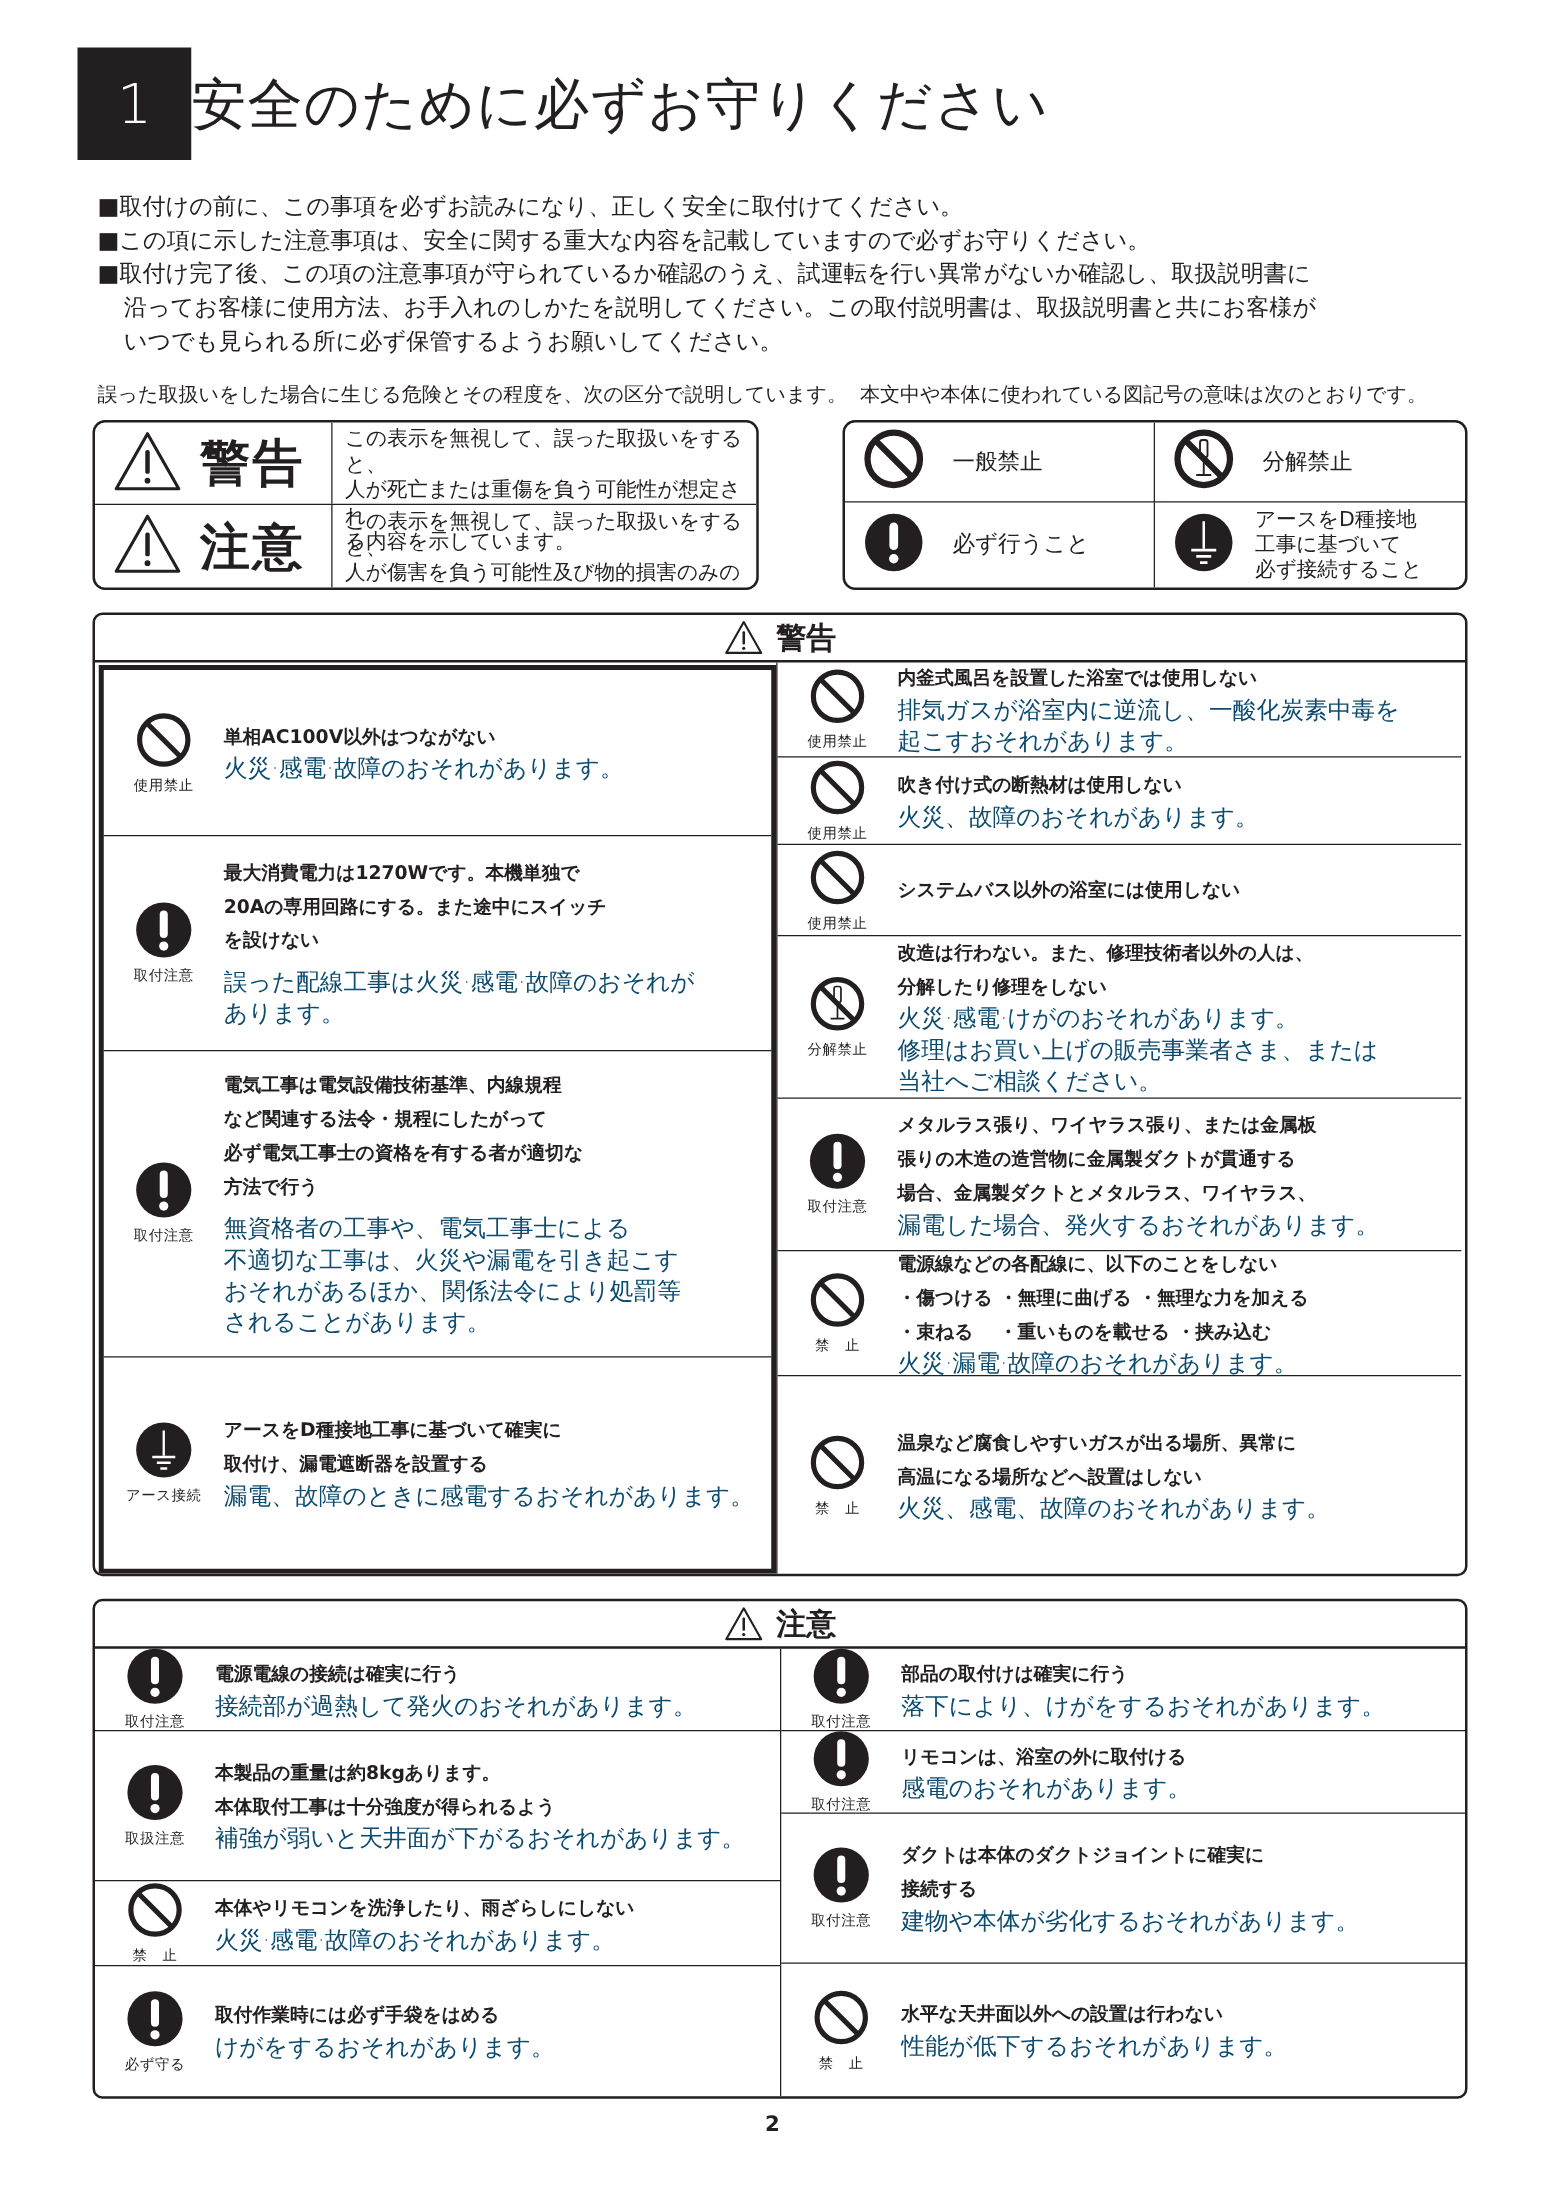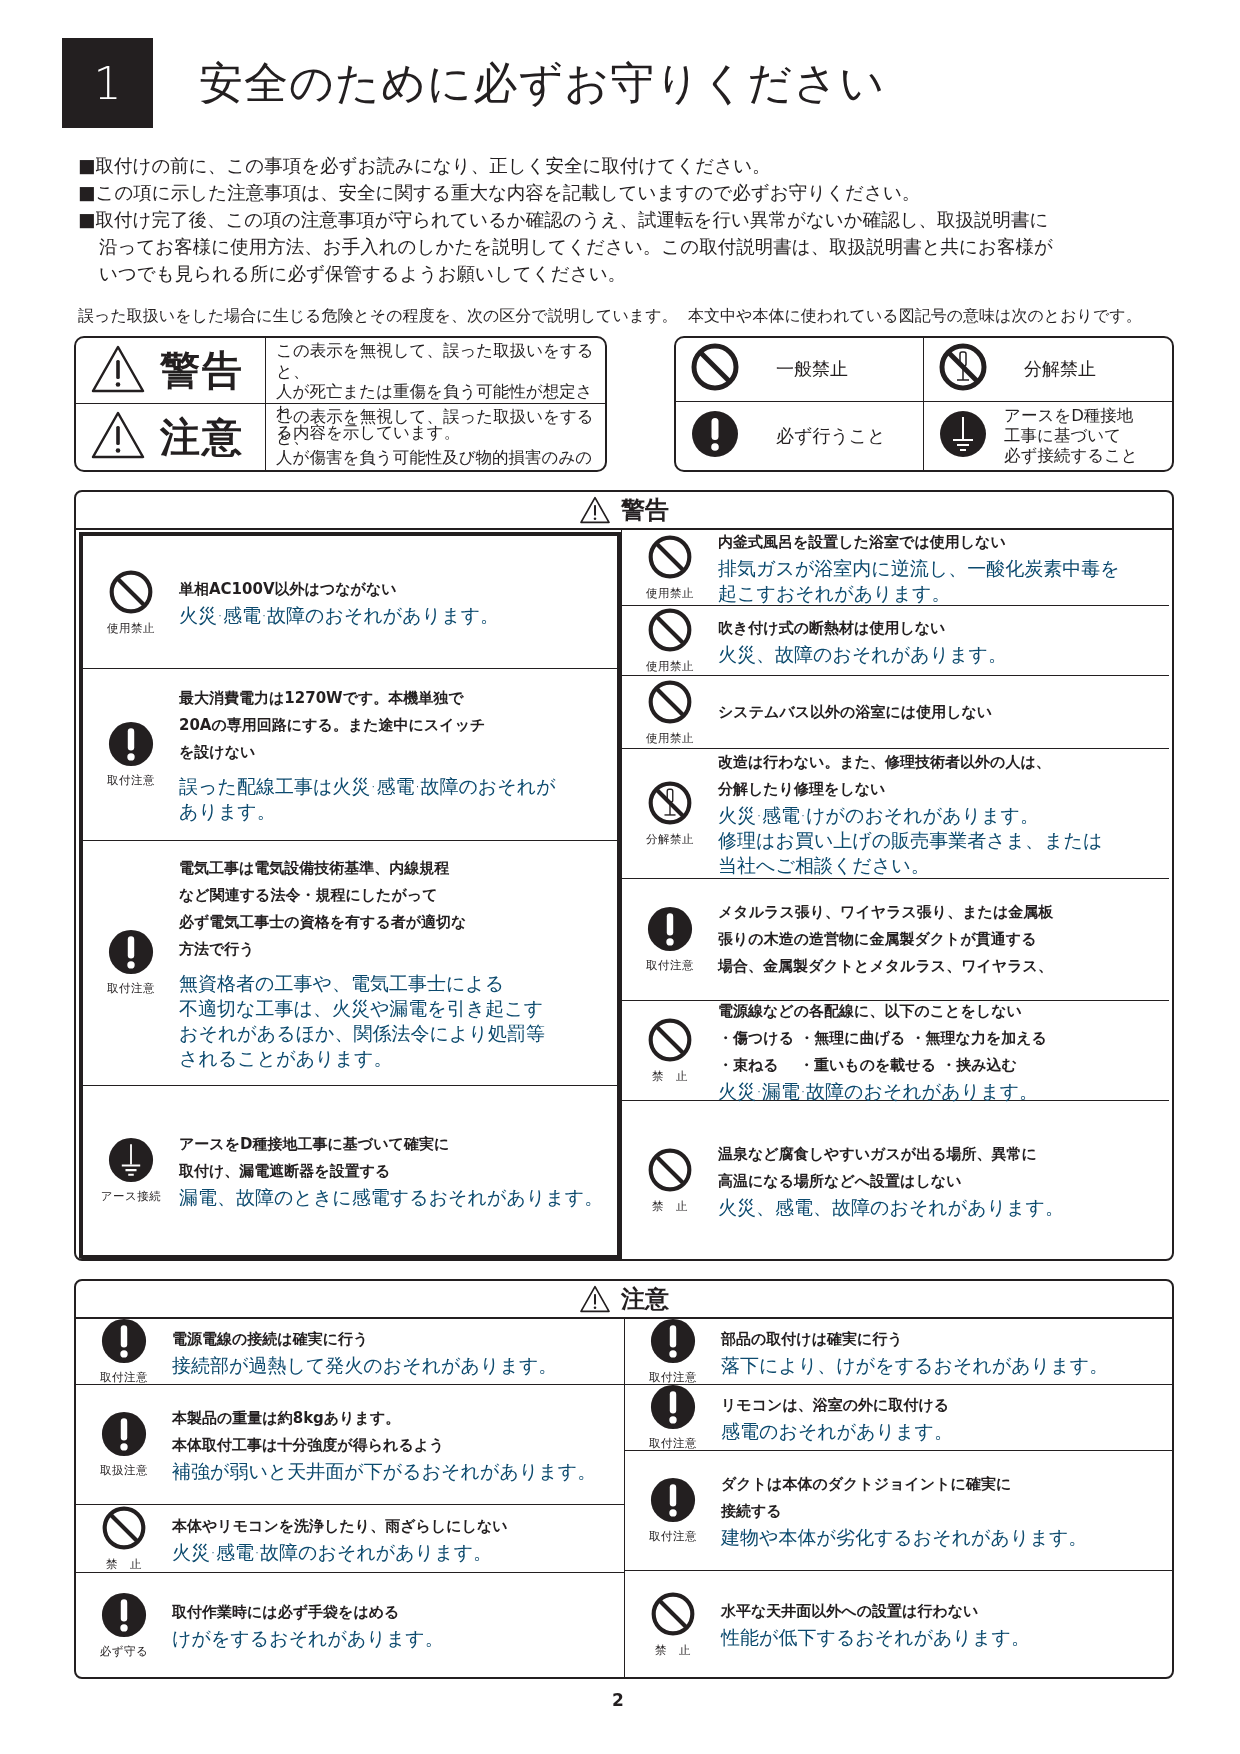--- a/index.html
+++ b/index.html
@@ -1,21 +1,21 @@
 <!DOCTYPE html>
 <html><head>
 <meta charset="utf-8">
 <style>
   * { box-sizing: border-box; margin: 0; padding: 0; }
   html, body { width: 1240px; height: 1754px; background: #fff; }
   body { font-family: "DejaVu Sans", "Liberation Sans", sans-serif; color: #231f20; position: relative; overflow: hidden; }
 
   .header { position: absolute; left: 62px; top: 38px; height: 90px; display: flex; align-items: center; }
   .chap-box { width: 91px; height: 90px; background: #231f20; color: #fff; font-size: 44px; display: flex; align-items: center; justify-content: center; font-weight: 300; }
-  .title { margin-left: 46px; font-size: 44px; letter-spacing: 1px; font-weight: 300; }
+  .title { font-size: 44px; letter-spacing: 1px; font-weight: 300; }
 
   .intro { position: absolute; left: 78px; top: 152px; width: 1100px; font-size: 18.5px; line-height: 27px; }
   .intro p { white-space: nowrap; }
   .intro p.cont { padding-left: 21px; }
 
   .legend-caption { position: absolute; top: 306px; font-size: 16px; white-space: nowrap; }
   .legend-caption.left { left: 78px; }
   .legend-caption.right { left: 688px; }
 
   .legend-box { position: absolute; border: 2px solid #231f20; border-radius: 10px; overflow: hidden; }
@@ -24,21 +24,21 @@
   .lrow { display: flex; height: 50%; border-bottom: 1.5px solid #231f20; }
   .lrow:last-child { border-bottom: none; }
   .lrow .sig { width: 190px; border-right: 1.5px solid #231f20; display: flex; align-items: center; padding-left: 14px; }
   .lrow .sig .word { font-size: 40px; font-weight: 900; margin-left: 14px; letter-spacing: 2px; }
   .lrow .desc { flex: 1; padding: 3px 10px; font-size: 16.5px; line-height: 20.5px; }
 
   .grid2 { display: grid; grid-template-columns: 1fr 1fr; height: 100%; }
   .gcell { display: flex; align-items: center; padding-left: 14px; font-size: 18px; border-right: 1.5px solid #231f20; border-bottom: 1.5px solid #231f20; }
   .gcell:nth-child(2n) { border-right: none; }
   .gcell:nth-child(n+3) { border-bottom: none; }
-  .gcell .lbl { margin-left: 36px; line-height: 20px; }
+  .gcell .lbl { margin-left: 22px; line-height: 20px; }
   .gcell .lbl.small { font-size: 16.5px; margin-left: 16px; }
 
   .section { position: absolute; left: 74px; width: 1100px; border: 2.5px solid #231f20; border-radius: 8px; overflow: hidden; }
   .warn-sec { top: 490px; height: 771px; }
   .caut-sec { top: 1279px; height: 400px; }
   .sec-head { height: 38px; border-bottom: 2px solid #231f20; display: flex; align-items: center; justify-content: center; font-size: 24px; font-weight: 900; }
   .sec-head svg { margin-right: 10px; }
   .cols { display: flex; height: calc(100% - 38px); }
   .col { width: 50%; display: flex; flex-direction: column; }
   .col.left-thick { border: 4px solid #231f20; border-top: 4px solid #231f20; margin: 2px 0 0 3px; width: calc(50% - 6px); }
@@ -332,20 +332,23 @@
                 <circle cx="25" cy="39" r="4" fill="#fff"></circle>
               </svg></span>
             <span class="cap">取付注意</span>
           </div>
           <div class="tx">
             <div class="hd">
               <span>メタルラス張り、ワイヤラス張り、または金属板</span>
               <span>張りの木造の造営物に金属製ダクトが貫通する</span>
               <span>場合、金属製ダクトとメタルラス、ワイヤラス、</span>
             </div>
+            <div class="bd">
+              <span>漏電した場合、発火するおそれがあります。</span>
+            </div>
           </div>
         </div>
         <div class="item" style="height: 100px;">
           <div class="ic">
             <span><svg width="46" height="46" viewBox="0 0 50 50">
                 <circle cx="25" cy="25" r="21" fill="none" stroke="#231f20" stroke-width="4.5"></circle>
                 <line x1="10" y1="10" x2="40" y2="40" stroke="#231f20" stroke-width="4.5"></line>
               </svg></span>
             <span class="cap">禁　止</span>
           </div>

